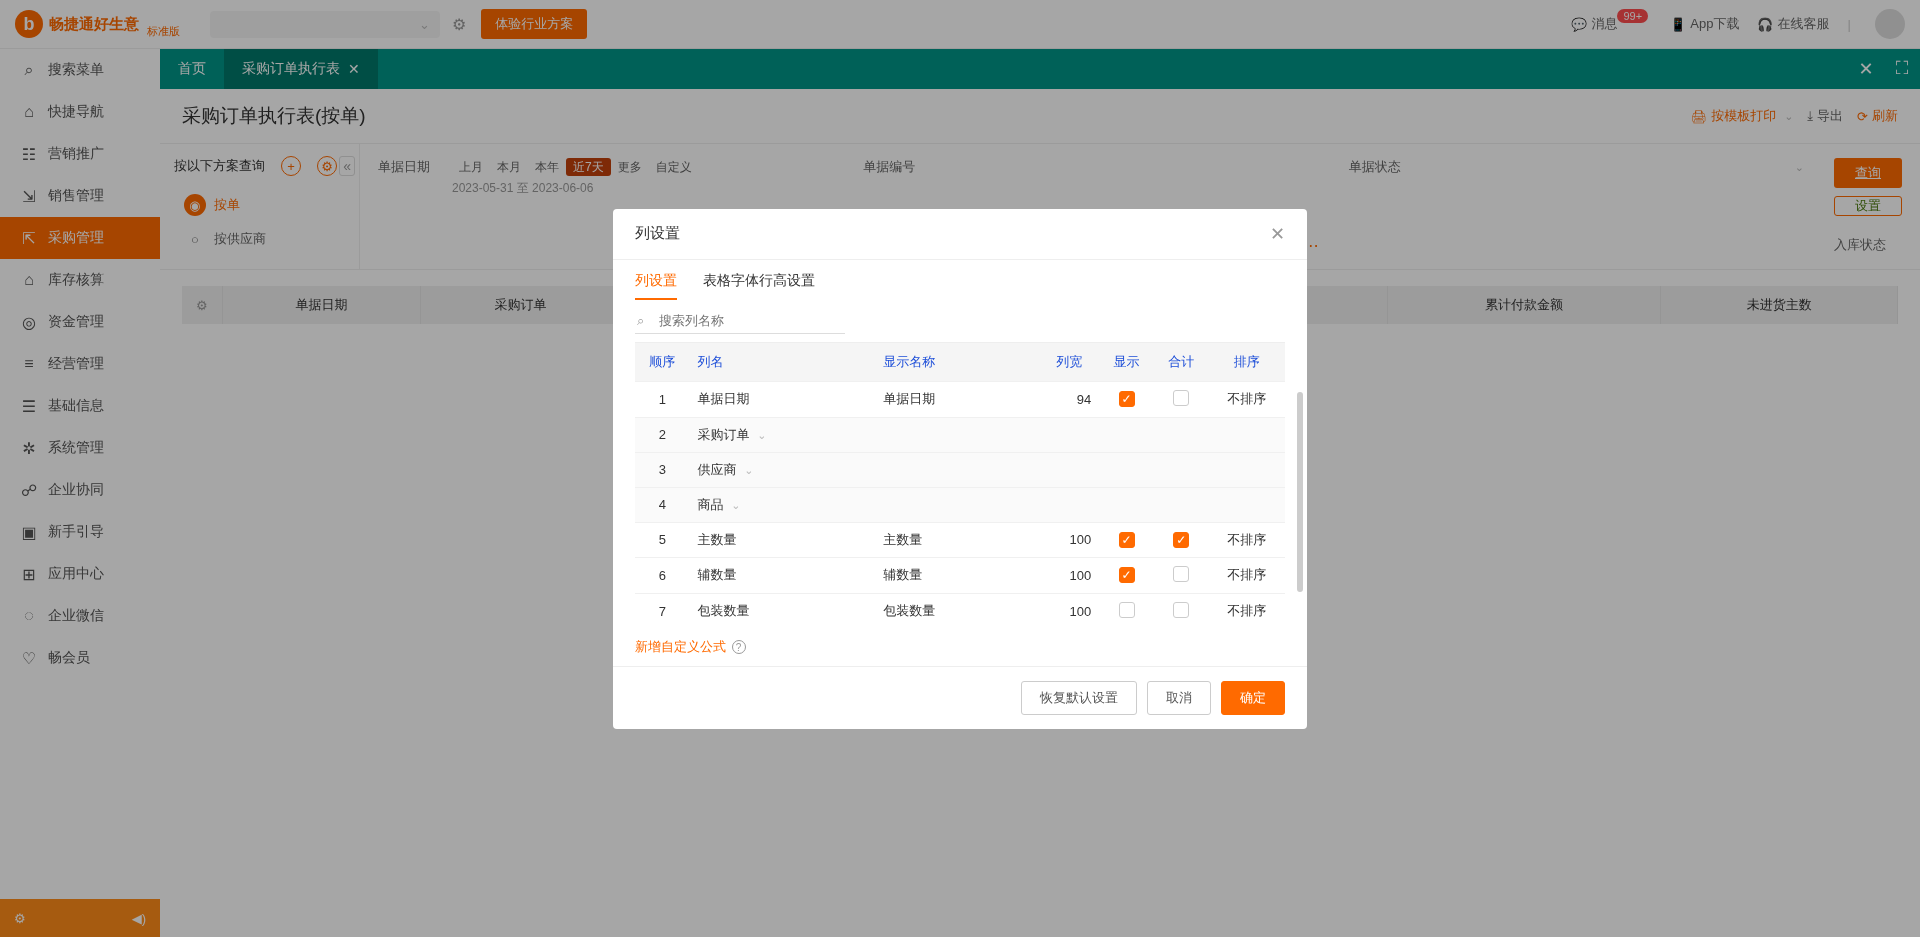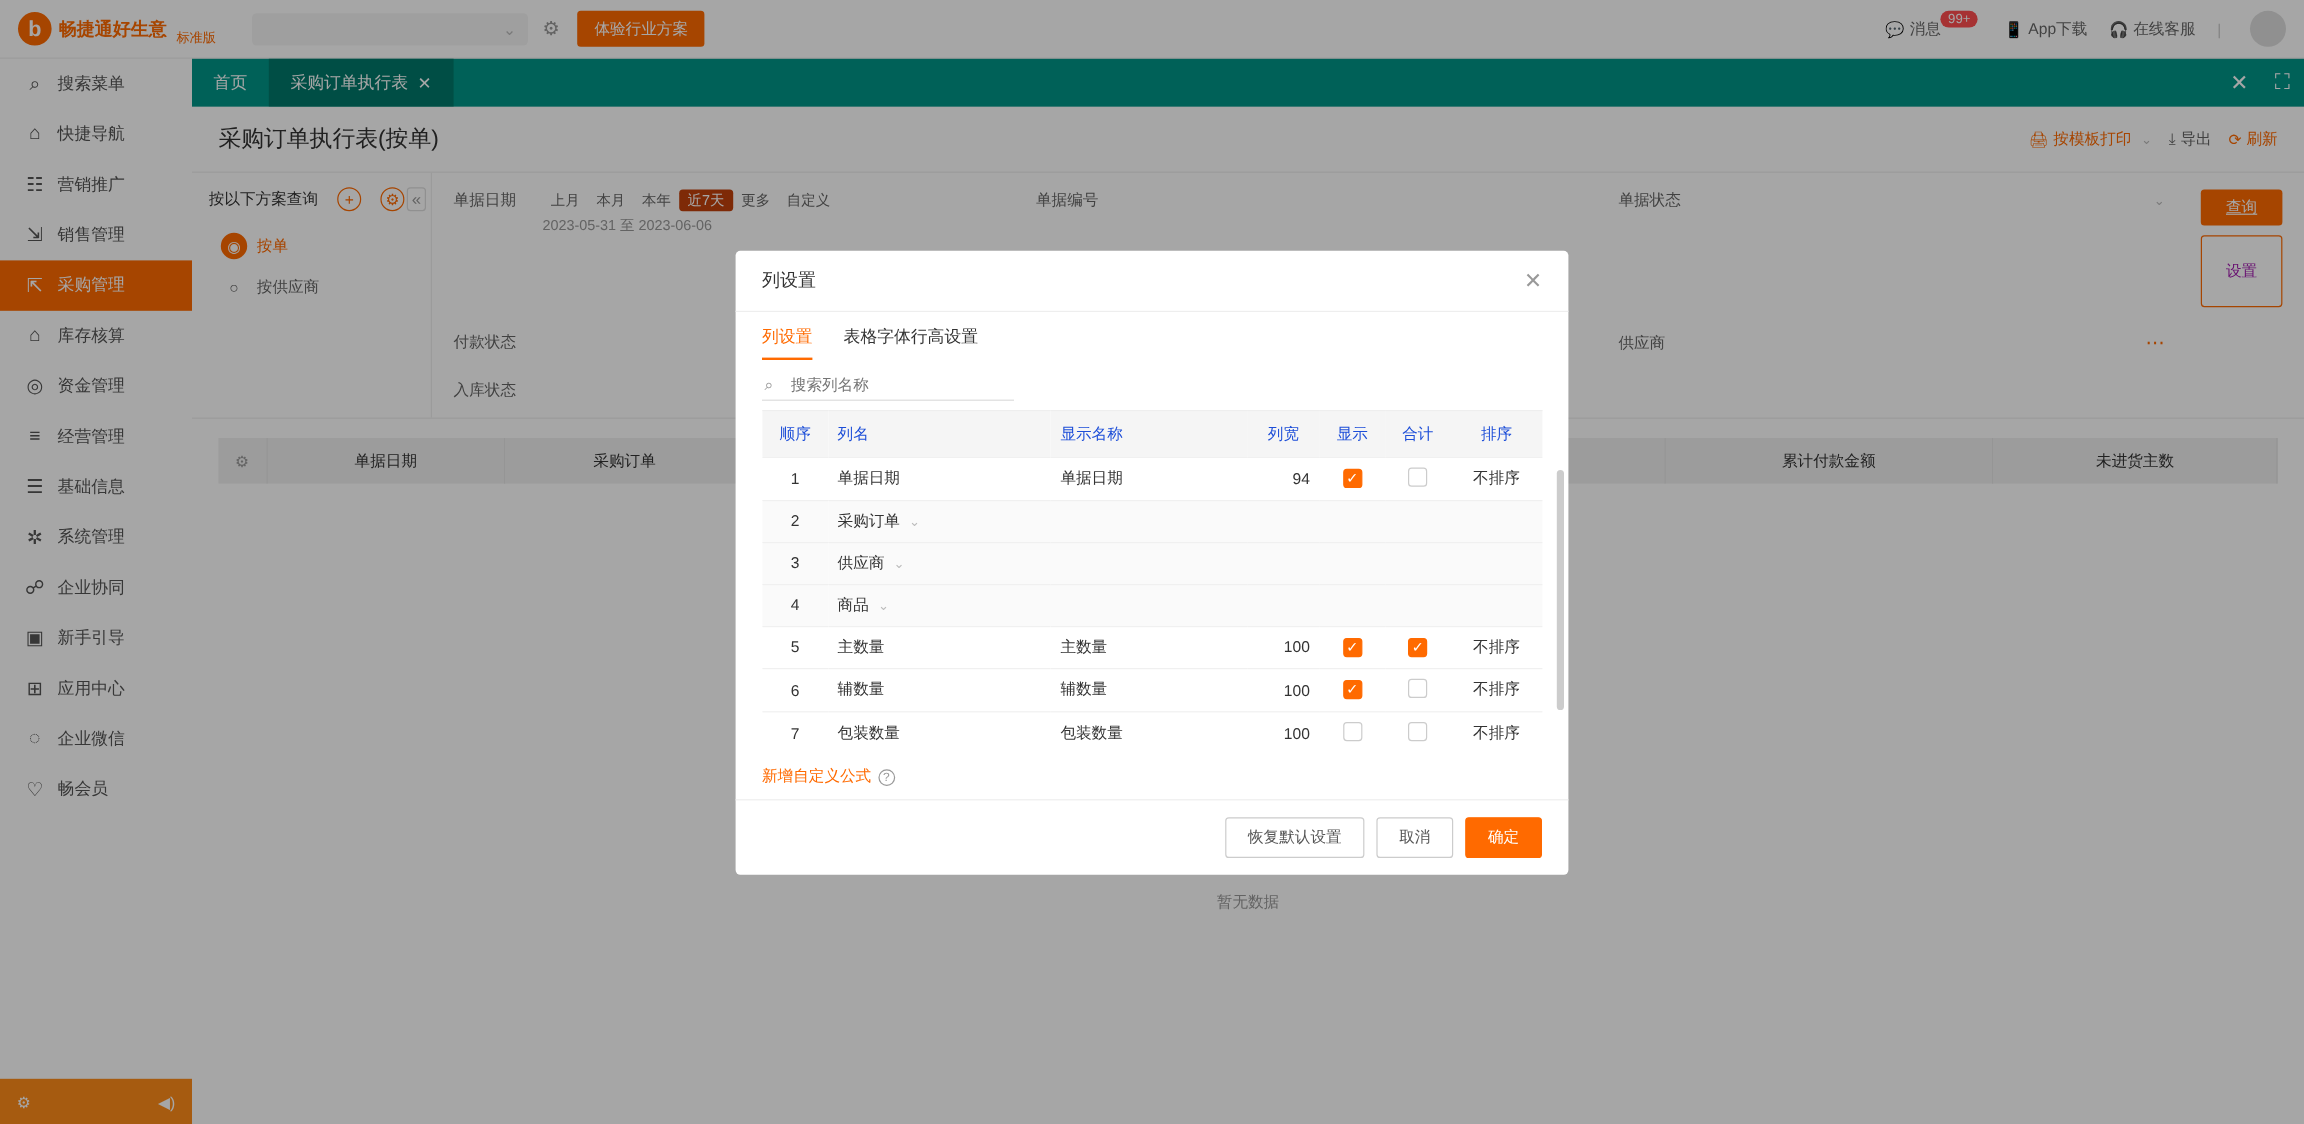--- a/index.html
+++ b/index.html
@@ -46,21 +46,21 @@
 .fm-icon { width:22px; height:22px; border-radius:50%; display:inline-flex; align-items:center; justify-content:center; }
 .fm-item.active .fm-icon { background:#ff6a00; color:#fff; }
 .query-right { flex:1; padding:14px 18px; display:grid; grid-template-columns: 1fr 1fr 1fr auto; row-gap:20px; column-gap:30px; align-items:start; }
 .field { display:flex; align-items:center; gap:10px; }
 .field-label { color:#666; width:64px; font-size:13px; }
 .chip { padding:2px 7px; border-radius:3px; color:#666; font-size:12px; cursor:pointer; }
 .chip.active { background:#c2410c; color:#fff; }
 .date-sub { color:#999; font-size:12px; margin-top:4px; margin-left:74px; }
 .query-buttons { display:flex; flex-direction:column; gap:8px; }
 .btn-primary { background:#ff6a00; color:#fff; border:none; padding:6px 20px; border-radius:3px; cursor:pointer; font-size:13px;text-decoration:underline; }
-.btn-outline { background:#fff; color:#a21caf; border:1px solid #ff6a00; padding:20px 20px; border-radius:3px; cursor:pointer; font-size:13px; }
+.btn-outline { background:#fff; color:#4d7c0f; border:1px solid #ff6a00; padding:0 20px; border-radius:3px; cursor:pointer; font-size:13px; }
 .more-icon { color:#ff6a00; font-size:16px; cursor:pointer; }
 .table-wrap { flex:1; overflow:auto; padding:0 22px; }
 .data-table { width:100%; border-collapse:collapse; margin-top:16px; }
 .data-table th { background:#f0f0f0; padding:10px 8px; font-weight:normal; color:#333; font-size:13px; text-align:center; border-right:1px solid #e5e5e5; white-space:nowrap; }
 .no-data { text-align:center; color:#999; padding:340px 0 20px; font-size:13px; }
 .overlay { position:fixed; inset:0; background:rgba(0,0,0,0.35); display:flex; align-items:center; justify-content:center; z-index:100; }
 .modal { width:694px; background:#fff; border-radius:4px; display:flex; flex-direction:column; max-height:520px; }
 .modal-head { padding:14px 22px; font-size:15px; display:flex; align-items:center; border-bottom:1px solid #eee; }
 .modal-close { margin-left:auto; color:#999; cursor:pointer; font-size:18px; }
 .modal-tabs { padding:12px 22px 0; display:flex; gap:26px; }
@@ -262,23 +262,20 @@
                 <span class="field-label">单据编号</span>
               </div>
             <div class="field">
                 <span class="field-label">单据状态</span>
                 <span style="margin-left:auto" class="chev">⌄</span>
               </div>
             <div class="query-buttons">
               <button class="btn-primary">查询</button>
               <button class="btn-outline">设置</button>
             </div>
-            <div class="field">
-                <span class="field-label">付款状态</span>
-              </div>
             <div></div>
             <div class="field">
                 <span class="field-label">供应商</span>
                 <span style="margin-left:auto" class="more-icon">⋯</span>
               </div>
             <div></div>
             <div class="field">
                 <span class="field-label">入库状态</span>
               </div>
           </div>

